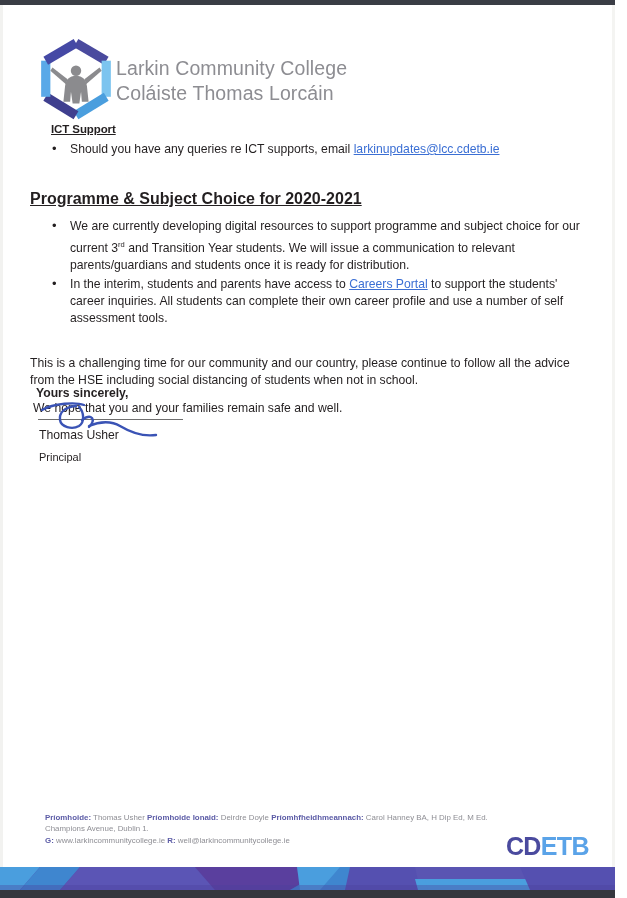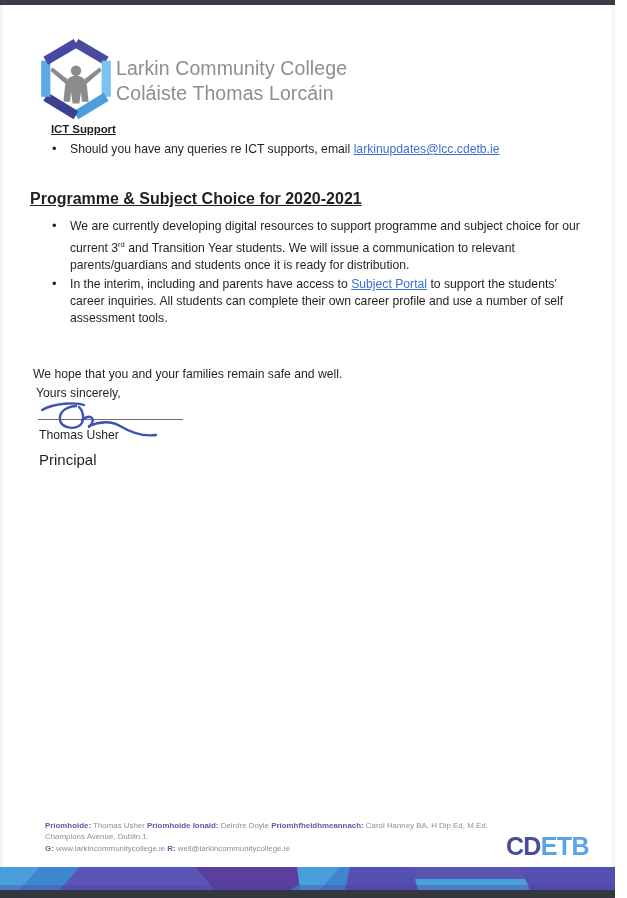--- a/index.html
+++ b/index.html
@@ -163,41 +163,41 @@
     position: absolute;
     left: 3px;
     top: 42px;
     font-size: 12.2px;
     color: #231f20;
   }
   .sig-role {
     position: absolute;
     left: 3px;
     top: 65px;
-    font-size: 15px;
+    font-size: 11px;
     color: #231f20;
   }
   .yours {
     position: absolute;
     left: 36px;
     top: 386px;
     font-size: 12.2px;
     color: #231f20;
+    font-weight: bold;
   }
 
   
   .footer {
     position: absolute;
     left: 45px;
     top: 812px;
     width: 540px;
     font-size: 7.9px;
     line-height: 11.4px;
     color: #8e8e94;
-    margin-top: 8px;
   }
   .footer b { color: #5b5ba6; }
   .footer .f-line { white-space: nowrap; }
 
   .cdetb-logo {
     position: absolute;
     right: 26px;
     top: 834px;
     font-size: 25px;
     font-weight: bold;
@@ -270,26 +270,27 @@
 
     <div class="section-head">Programme &amp; Subject Choice for 2020-2021</div>
 
     <div class="gap-b"></div>
 
     <ul class="bullets">
       <li>
         <span>We are currently developing digital resources to support programme and subject choice for our current 3</span><sup>rd</sup><span> and Transition Year students.  We will issue a communication to relevant parents/guardians and students once it is ready for distribution.</span>
       </li>
       <li>
-        <span>In the interim, including and parents have access to </span><a class="doclink" href="#">Subject Portal</a><span> to support the students' career inquiries. All students can complete their own career profile and use a number of self assessment tools.</span>
+        <span>In the interim, students and parents have access to </span><a class="doclink" href="#">Careers Portal</a><span> to support the students' career inquiries. All students can complete their own career profile and use a number of self assessment tools.</span>
       </li>
     </ul>
 
     <div class="gap-c"></div>
 
+    <p class="para">This is a challenging time for our community and our country, please continue to follow all the advice from the HSE including social distancing of students when not in school.</p>
 
     <div class="gap-d"></div>
 
     <p class="para indent-sm">We hope that you and your families remain safe and well.</p>
   </div>
 
   <div class="yours">Yours sincerely,</div>
 
   <div class="sig-block">
     <div class="sig-line"></div>

